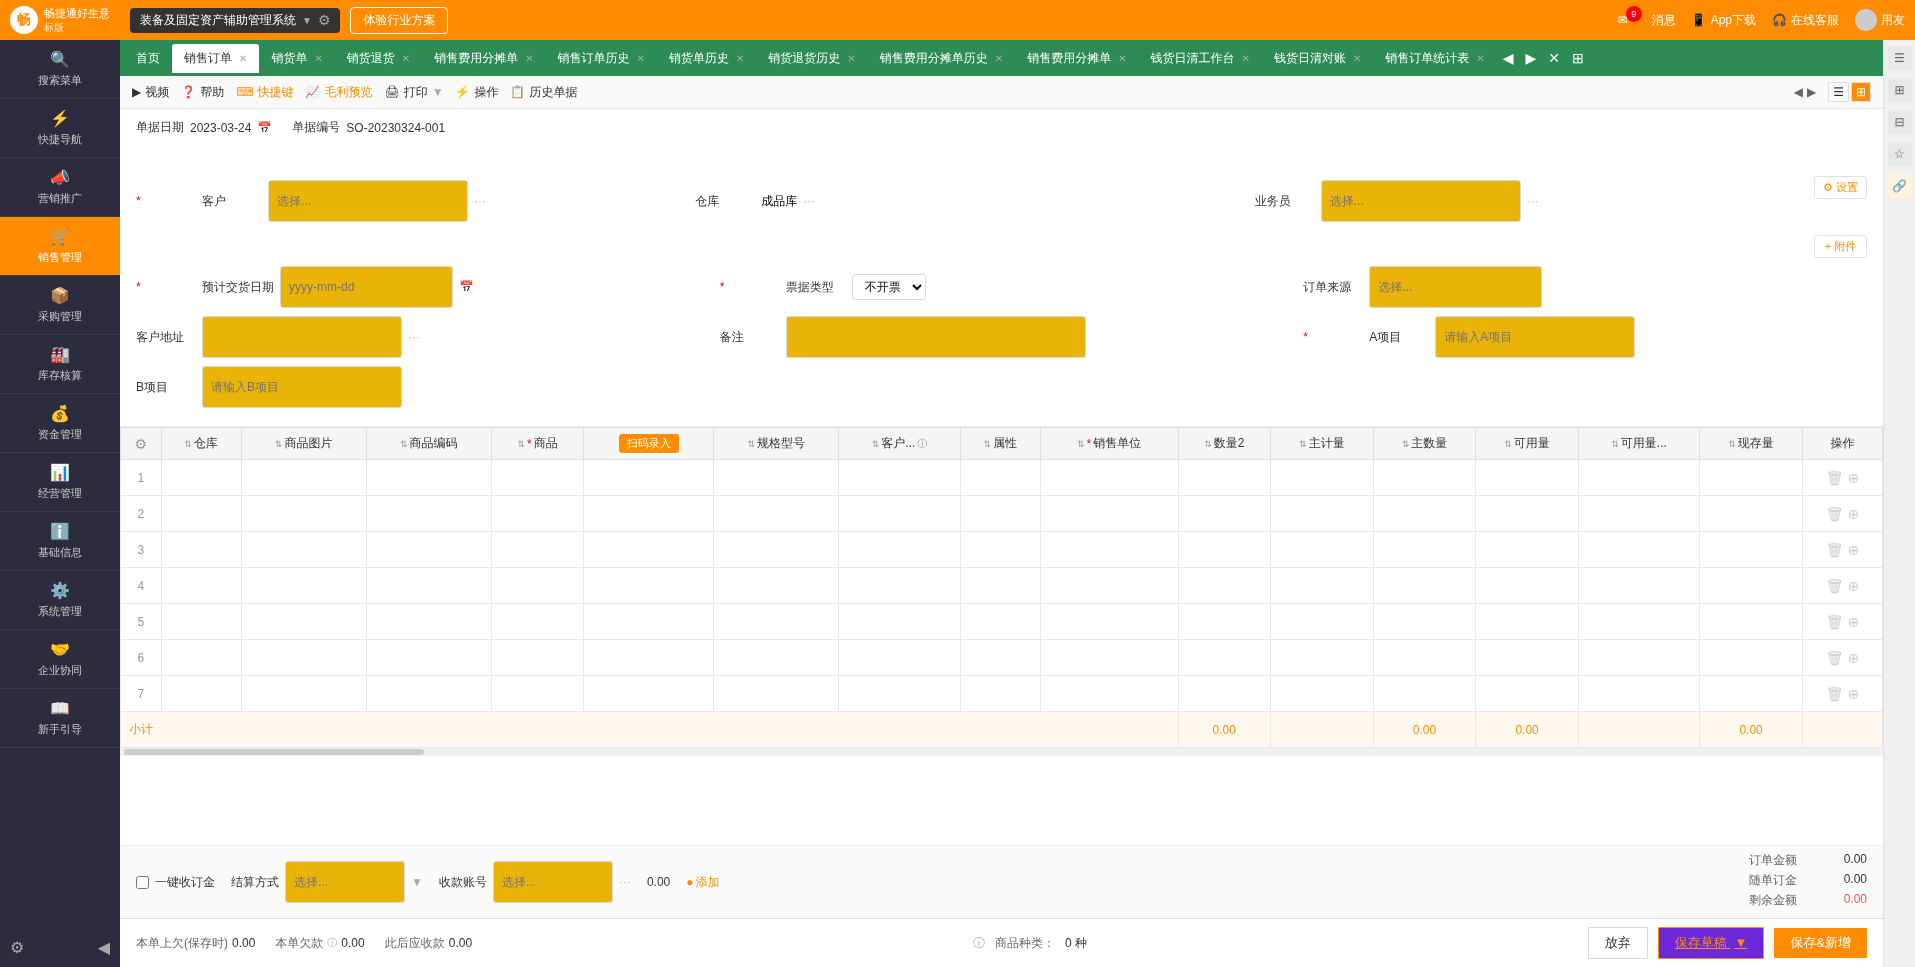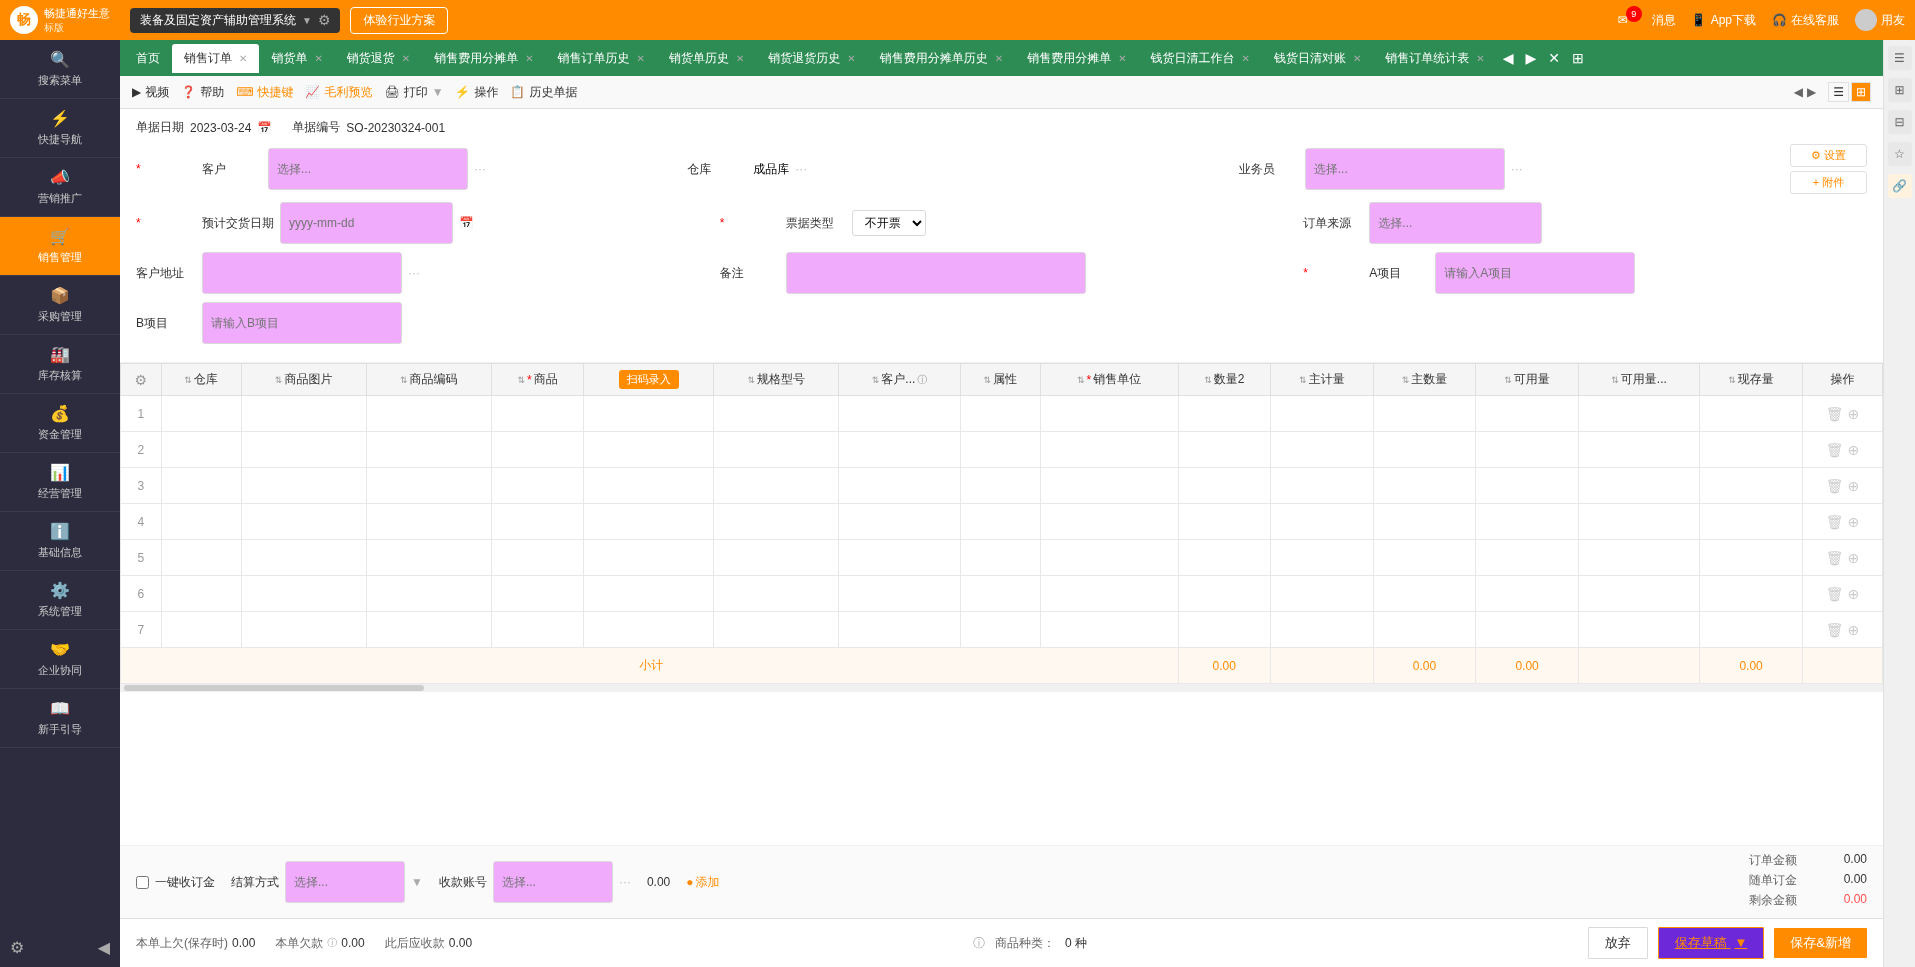--- a/index.html
+++ b/index.html
@@ -172,21 +172,21 @@
       color: #333;
       white-space: nowrap;
       min-width: 60px;
     }
     .form-input {
       border: 1px solid #d9d9d9;
       border-radius: 3px;
       padding: 19px 8px;
       font-size: 12px;
       color: #333;
-      background: #f0abfc;
+      background: #eab308;
       min-width: 120px;
       height: 42px;
     }
     .form-select {
       border: 1px solid #d9d9d9;
       border-radius: 3px;
       padding: 3px 8px;
       font-size: 12px;
       height: 26px;
       background: white;
@@ -252,21 +252,21 @@
       background: #ff8c00;
       color: white;
       border: none;
       padding: 2px 8px;
       border-radius: 3px;
       font-size: 11px;
       cursor: pointer;
     }
     .subtotal-row { background: #fff8f0; }
     .subtotal-row td { color: #ff8c00; font-weight: 500; }
-    .subtotal-label { color: #ff8c00; text-align: center; padding-left: 8px; }
+    .subtotal-label { color: #ff8c00; text-align: left; padding-left: 8px; }
     .footer-stat { display: flex; align-items: center; gap: 4px; }
     .footer-stat-label { color: #666; }
     .footer-stat-value { color: #333; }
     
     
     .bottom-bar {
       background: white;
       border-top: 1px solid #e0e0e0;
       padding: 8px 16px;
       display: flex;
@@ -316,25 +316,26 @@
       border-radius: 3px;
       display: flex; align-items: center; justify-content: center;
       cursor: pointer;
       font-size: 12px;
       color: #666;
     }
     .float-btn {
       background: white;
       border: 1px solid #e0e0e0;
       border-radius: 3px;
-      padding: 3px 20px;
+      padding: 3px 8px;
       font-size: 11px;
       cursor: pointer;
       color: #ff8c00;
       white-space: nowrap;
+      margin-top: 32px;
     }
     
     
     .checkbox-row {
       display: flex;
       align-items: center;
       gap: 16px;
       padding: 6px 16px;
       background: #fafafa;
       border-top: 1px solid #f0f0f0;

